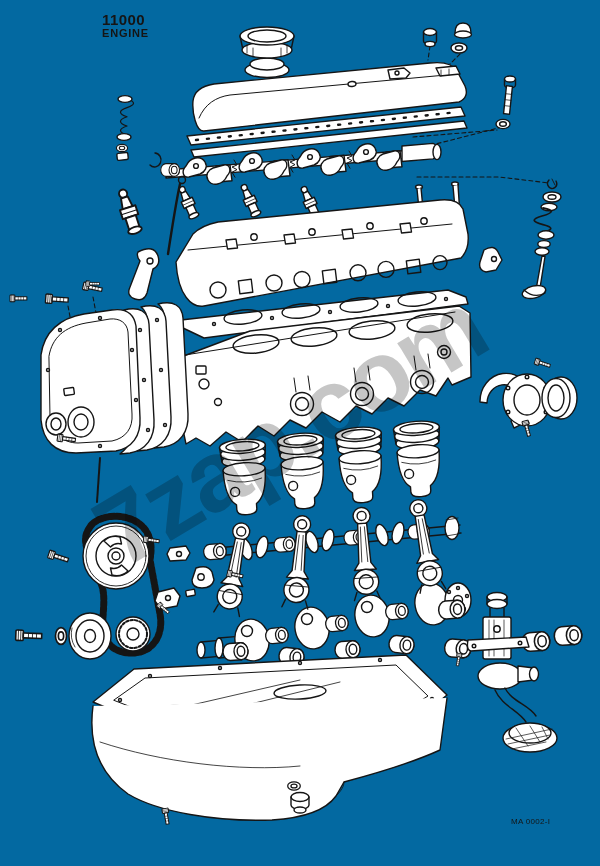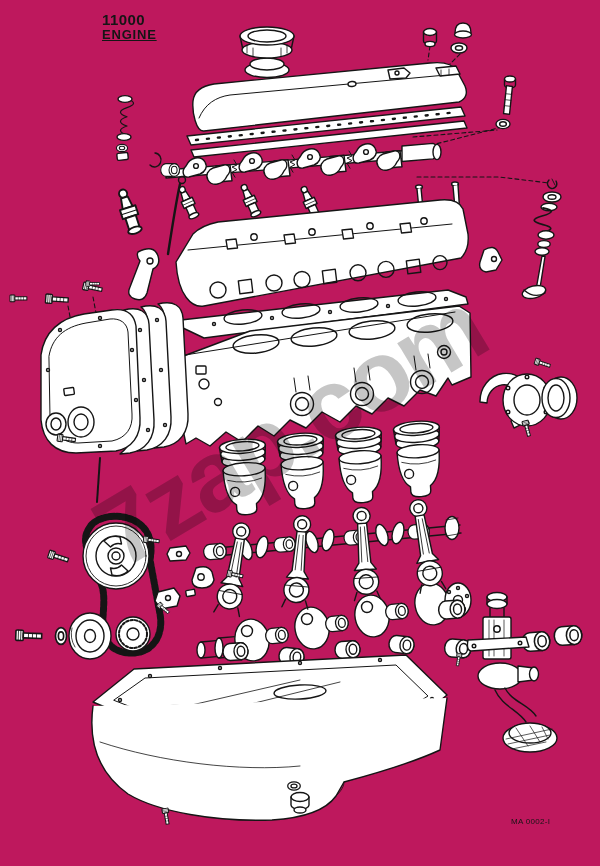--- a/index.html
+++ b/index.html
@@ -1,20 +1,20 @@
 <!DOCTYPE html>
 <html><head>
 <meta charset="utf-8">
 <style>
   html,body{margin:0;padding:0;background:#fff;}
-  .stage{position:relative;width:600px;height:866px;background:#be185d;overflow:hidden;
+  .stage{position:relative;width:600px;height:866px;background:#0369a1;overflow:hidden;
          font-family:"Liberation Sans",sans-serif;color:#151515;}
   .hdr{position:absolute;left:102px;top:12px;line-height:1.05;}
   .hdr .code{font-size:15px;font-weight:bold;letter-spacing:.4px;}
-  .hdr .name{font-size:13px;font-weight:bold;letter-spacing:.8px;text-decoration:underline;}
+  .hdr .name{font-size:11px;font-weight:bold;letter-spacing:.8px;}
   .ftr{position:absolute;left:511px;top:817px;font-size:8px;font-weight:normal;letter-spacing:.3px;}
   .wm{position:absolute;left:130px;top:483px;font-size:100px;font-weight:bold;letter-spacing:-3px;
       line-height:1;transform:rotate(-31deg);transform-origin:0 100%;color:#c6c6c6;
       mix-blend-mode:multiply;pointer-events:none;white-space:nowrap;z-index:5;}
   svg{position:absolute;left:0;top:0;}
 </style>
 </head>
 <body>
 
 <div class="stage">

